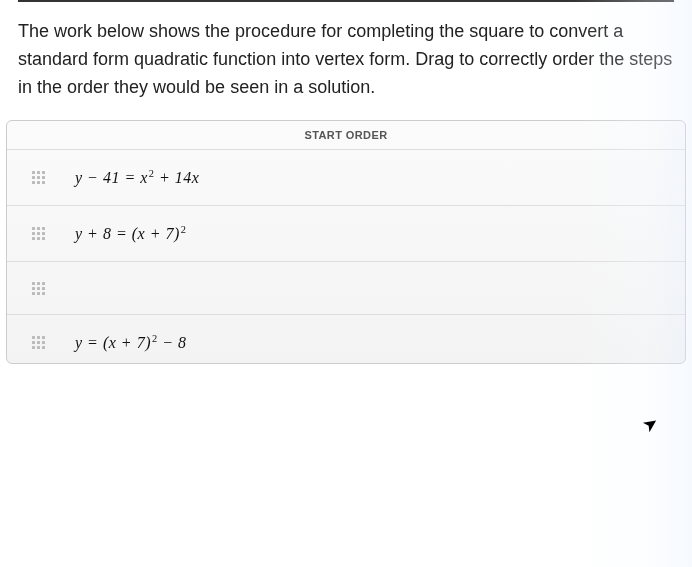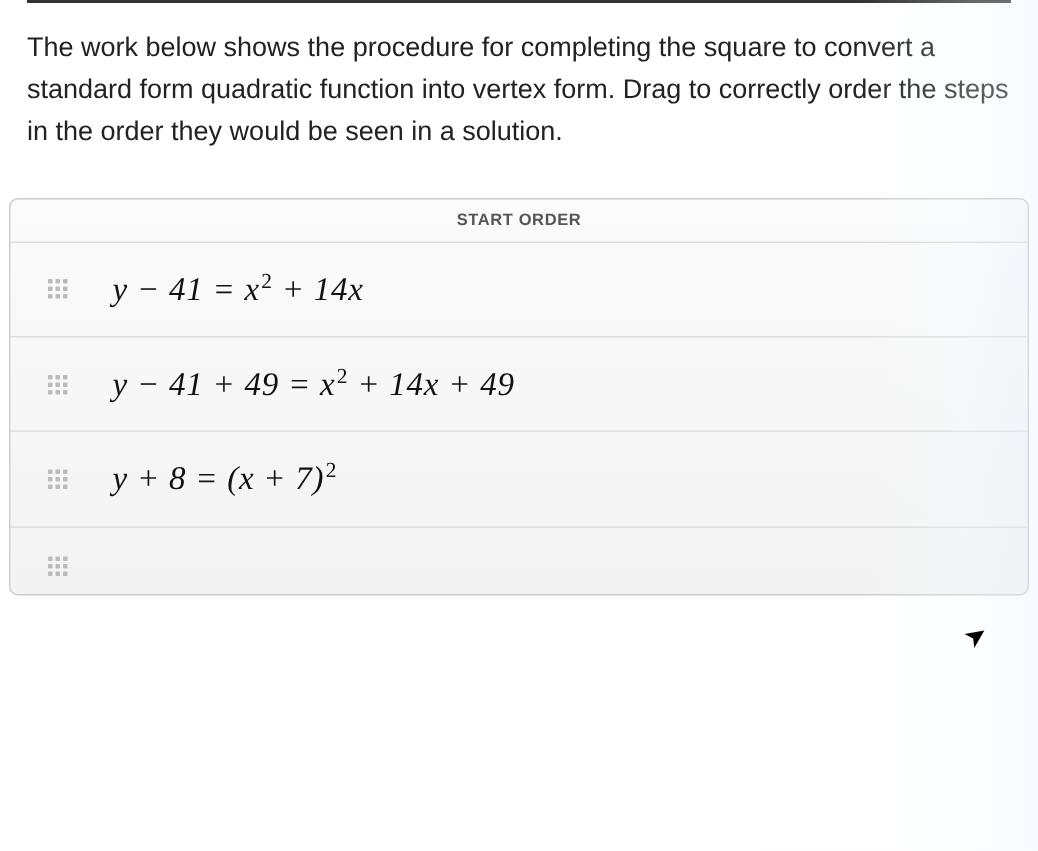--- a/index.html
+++ b/index.html
@@ -25,21 +25,21 @@
   }
   .instructions {
     font-size: 18px;
     line-height: 1.55;
     color: #222;
     padding: 0 18px 14px 18px;
   }
   .order-container {
     border: 1px solid #ccc;
     border-radius: 6px;
-    margin: 16px 6px 0 6px;
+    margin: 4px 6px 0 6px;
     background: linear-gradient(180deg, #fbfbfb 0%, #f3f3f3 100%);
     position: relative;
   }
   .start-order-wrap {
     position: relative;
     height: 28px;
   }
   .start-order {
     font-size: 11px;
     letter-spacing: 0.4px;
@@ -48,21 +48,21 @@
     position: absolute;
     left: 50%;
     transform: translateX(-50%);
     top: 8px;
   }
   .step-row {
     display: flex;
     align-items: center;
     border-top: 1px solid #ddd;
     padding: 18px 10px 18px 22px;
-    font-size: 22px;
+    font-size: 16px;
     font-style: italic;
     font-family: "Times New Roman", Times, serif;
     color: #111;
     background: transparent;
     cursor: grab;
   }
   .step-row:last-child {
     padding-bottom: 10px;
   }
   .grip {
@@ -129,34 +129,20 @@
         <span></span>
           <span></span>
           <span></span>
         <span></span>
           <span></span>
           <span></span>
       </div>
       <div class="eq">y − 41 = x<sup>2</sup> + 14x</div>
     </div>
 
-    <div class="step-row">
-      <div class="grip">
-        <span></span>
-          <span></span>
-          <span></span>
-        <span></span>
-          <span></span>
-          <span></span>
-        <span></span>
-          <span></span>
-          <span></span>
-      </div>
-      <div class="eq">y − 41 + 49 = x<sup>2</sup> + 14x + 49</div>
-    </div>
 
 
     <div class="step-row">
       <div class="grip">
         <span></span>
           <span></span>
           <span></span>
         <span></span>
           <span></span>
           <span></span>
@@ -174,18 +160,32 @@
           <span></span>
         <span></span>
           <span></span>
           <span></span>
         <span></span>
           <span></span>
           <span></span>
       </div>
     </div>
 
+    <div class="step-row">
+      <div class="grip">
+        <span></span>
+          <span></span>
+          <span></span>
+        <span></span>
+          <span></span>
+          <span></span>
+        <span></span>
+          <span></span>
+          <span></span>
+      </div>
+      <div class="eq">y = (x + 7)<sup>2</sup> − 8</div>
+    </div>
 
   </div>
 
   <div class="page-glow"></div>
   <div class="cursor" style="transform: rotate(-35deg);">➤</div>
 </div>
 
 </body></html>

